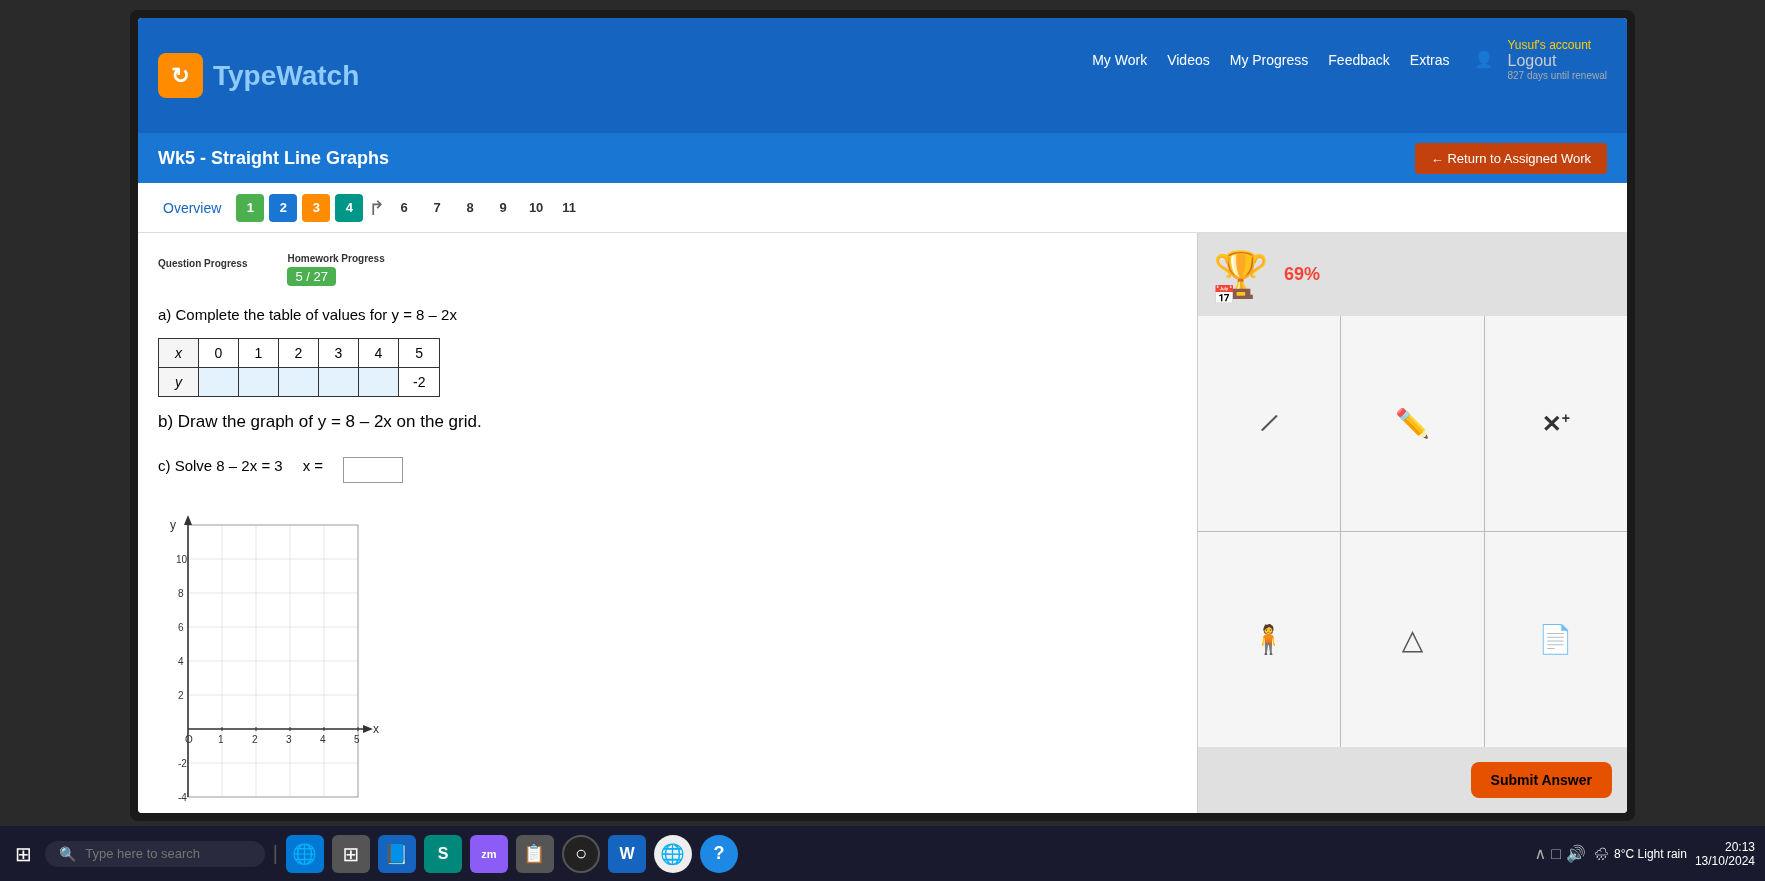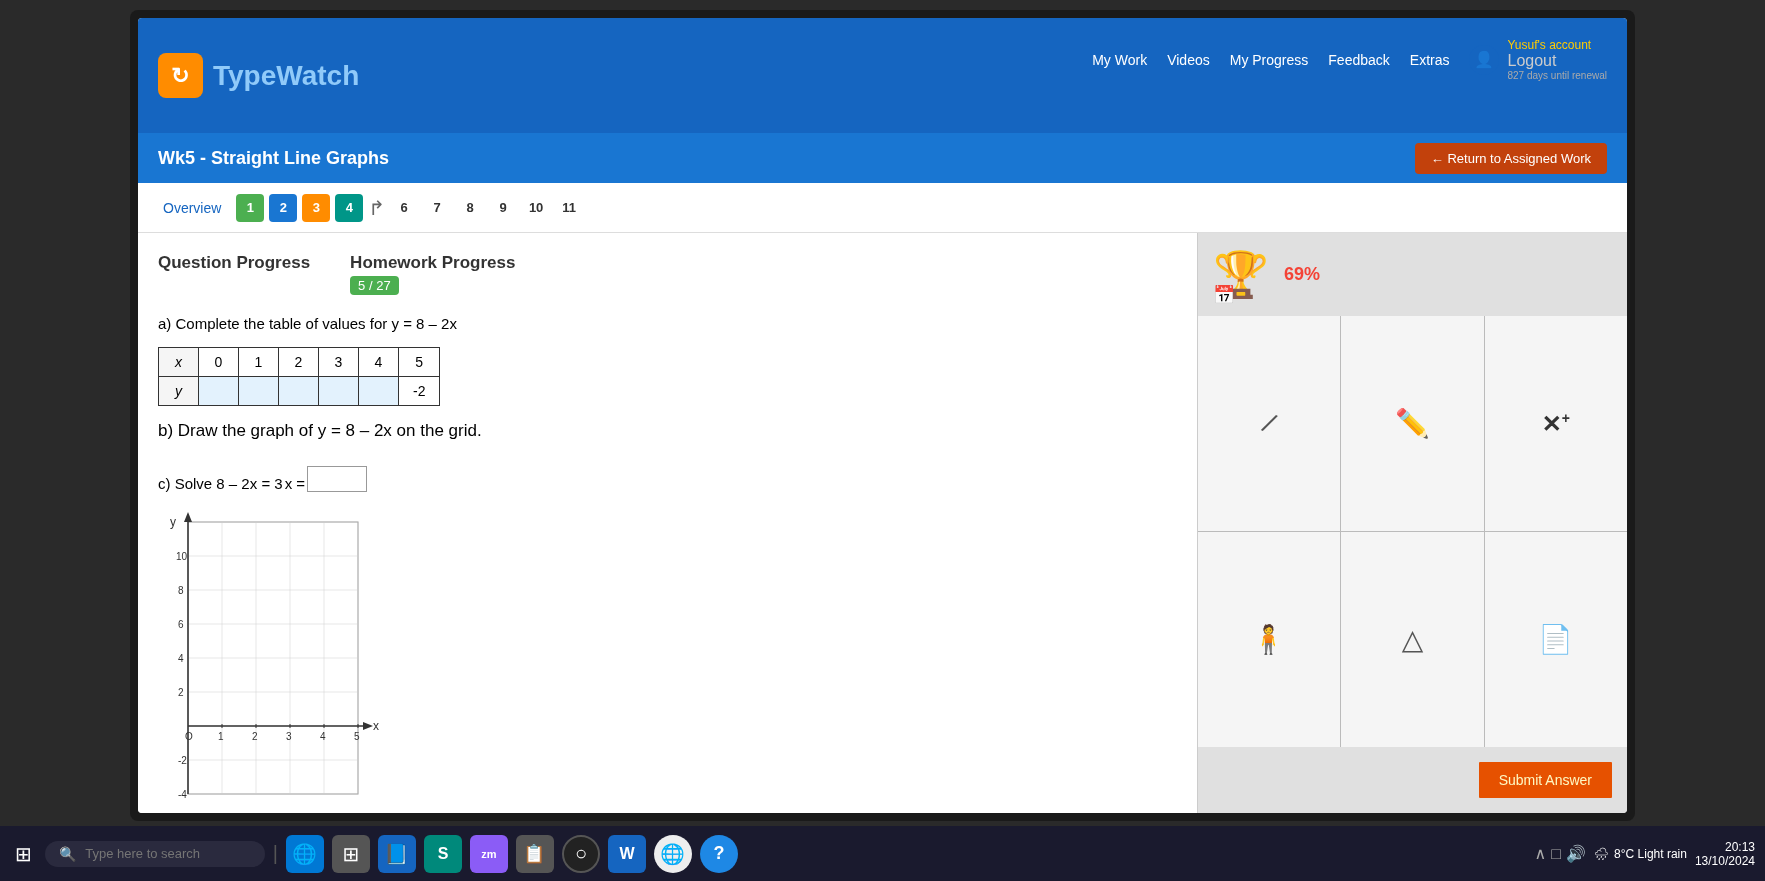--- a/index.html
+++ b/index.html
@@ -164,21 +164,21 @@
       background: white;
     }
 
     .progress-row {
       display: flex;
       gap: 40px;
       margin-bottom: 20px;
     }
 
     .progress-label {
-      font-size: 17px;
+      font-size: 10px;
       color: #333;
       font-weight: bold;
     }
 
     .hw-badge {
       background: #4caf50;
       color: white;
       padding: 2px 8px;
       border-radius: 4px;
       font-size: 13px;
@@ -218,24 +218,24 @@
       padding: 4px 10px;
     }
 
     .part-b {
       font-size: 17px;
       margin-bottom: 25px;
     }
 
     .part-c {
       display: flex;
-      align-items: flex-end;
-      gap: 2px;
+      align-items: flex-start;
+      gap: 20px;
       font-size: 15px;
-      margin-bottom: 20px;
+      margin-bottom: 32px;
     }
 
     .solve-input {
       border: 1px solid #999;
       padding: 4px 8px;
       width: 60px;
       font-size: 14px;
     }
 
     
@@ -288,27 +288,27 @@
     .tool-cell.doc { color: #555; }
 
     .submit-area {
       padding: 15px;
       display: flex;
       justify-content: flex-end;
     }
 
     .submit-btn {
       background: #e65100;
-      color: #fef9c3;
+      color: #000000;
       border: none;
       padding: 10px 20px;
-      border-radius: 1px;
+      border-radius: 8px;
       cursor: pointer;
       font-size: 14px;
-      font-weight: normal;
+      font-weight: bold;
     }
 
     
     .taskbar {
       position: absolute;
       bottom: 0;
       left: 0;
       right: 0;
       height: 55px;
       background: #1a1a2e;

